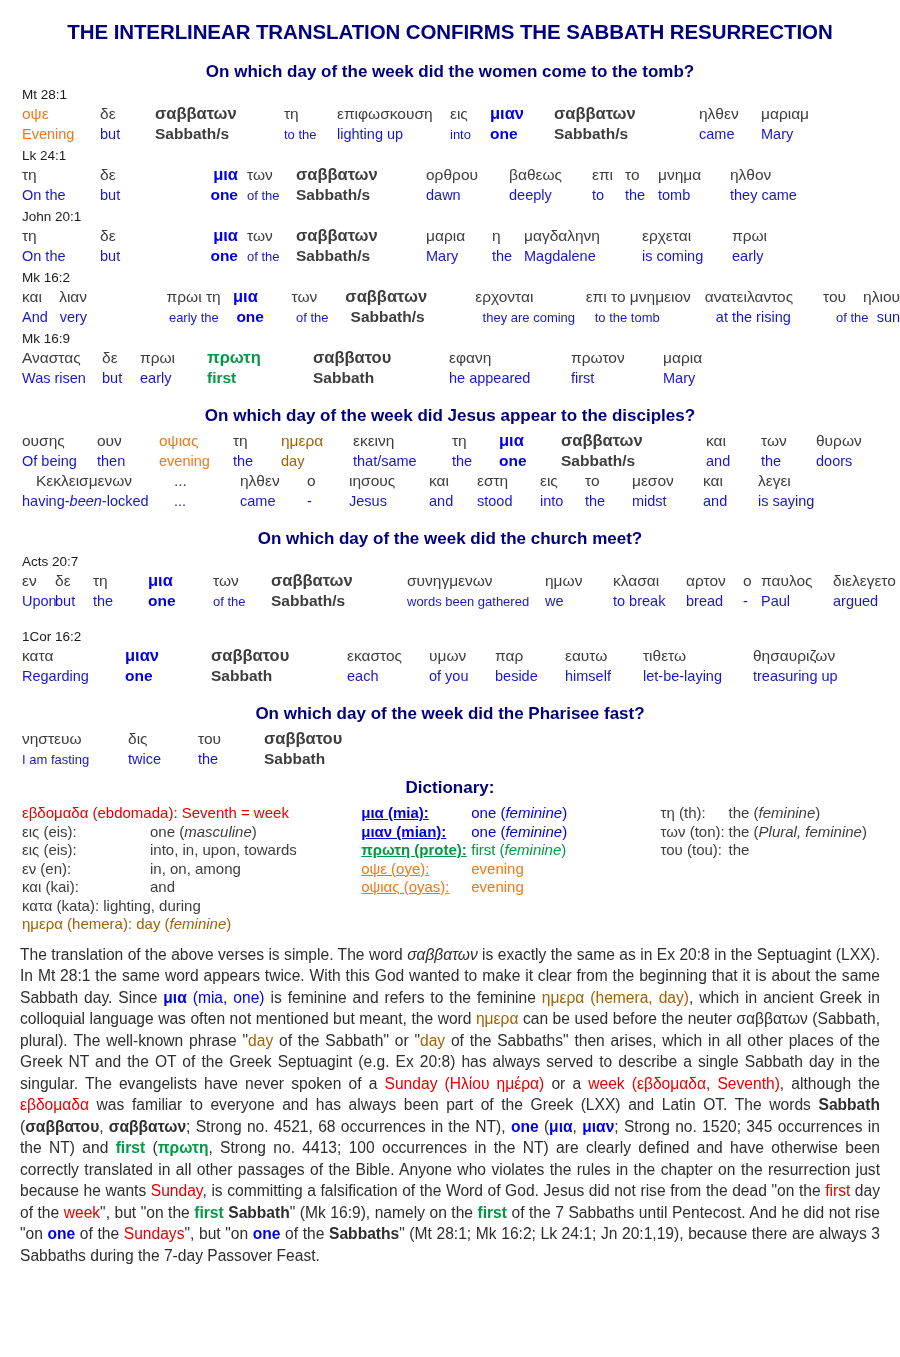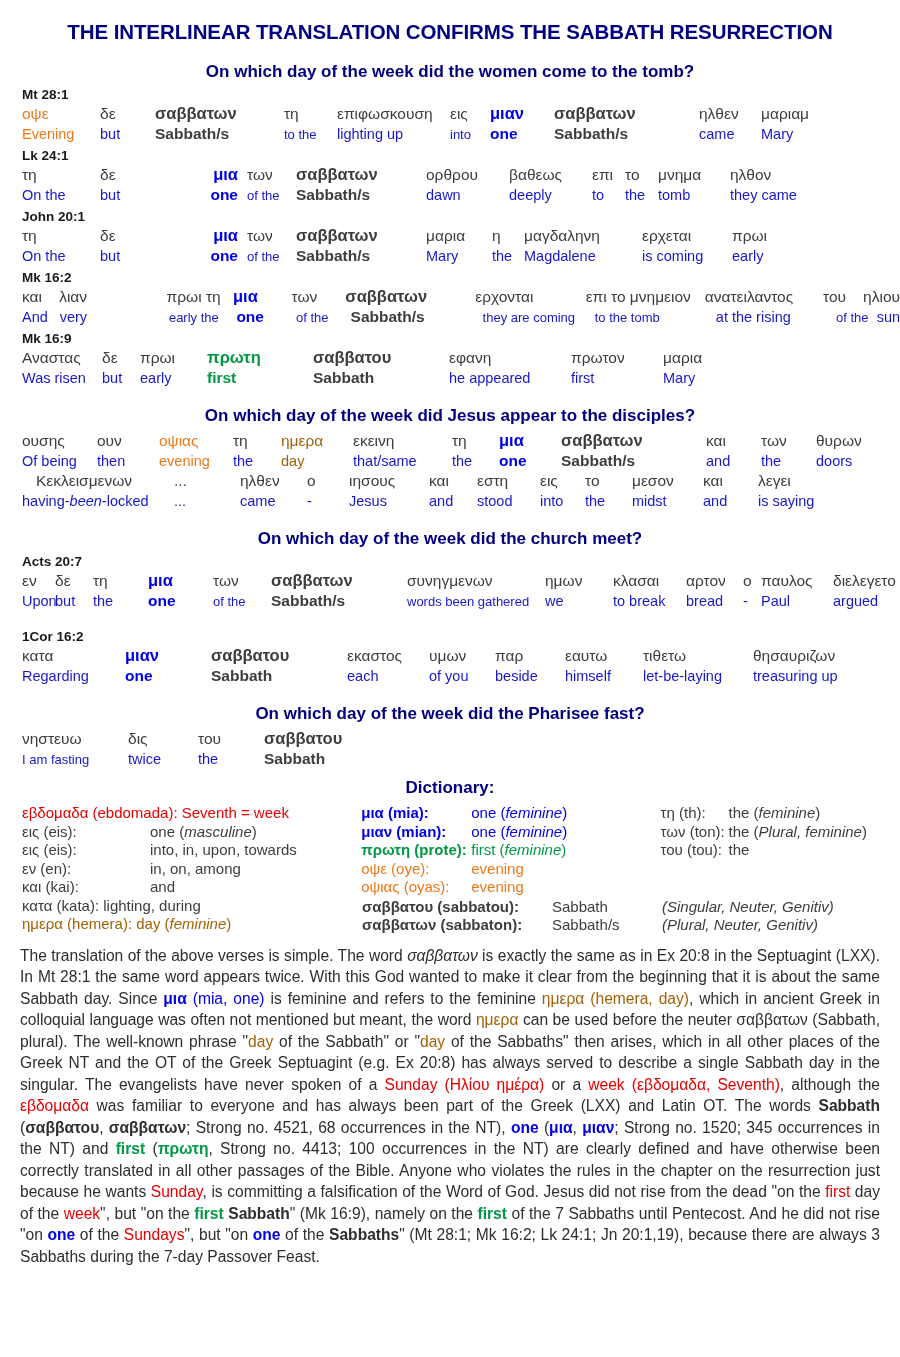--- a/index.html
+++ b/index.html
@@ -45,21 +45,21 @@
     font-weight: bold;
     font-size: 17px;
     margin-top: 8px;
     margin-bottom: 6px;
   }
 
   
   .verse-block { margin-left: 22px; margin-top: 2px; }
   .verse-ref {
     color: #1a1a1a;
-    font-weight: bold;
+    font-weight: normal;
     font-size: 13.5px;
     line-height: 17px;
   }
   .ilrow {
     display: flex;
     align-items: baseline;
     line-height: 20px;
     white-space: nowrap;
   }
   .cell {
@@ -87,21 +87,21 @@
     font-size: 15px;
     line-height: 18.5px;
   }
   .dict-cols { display: flex; }
   .dcol-a { width: 340px; }
   .dcol-b { width: 300px; }
   .dcol-c { width: 240px; }
   .dline { white-space: nowrap; }
   .dterm { display: inline-block; }
   .dterm.w1 { width: 128px; }
-  .dterm.w2 { width: 110px; }
+  .dterm.w2 { width: 110px; text-decoration: underline; }
   .dterm.w3 { width: 68px; }
   .dterm.w4 { width: 190px; }
   .dsense  { display: inline-block; }
   .dsense.s1 { width: 88px; }
   .it { font-style: italic; }
 
   
   .para {
     margin: 10px 20px 0 20px;
     text-align: justify;
@@ -454,25 +454,17 @@
         </div>
         <div class="dline c-dark">
           <span class="dterm w3">των (ton):</span><span><span>the </span>(<i>Plural, feminine</i>)</span>
         </div>
         <div class="dline c-dark">
           <span class="dterm w3">του (tou):</span><span>the</span>
         </div>
       </div>
     </div>
 
-    <div style="position:relative;margin-top:-36px;padding-left:340px">
-      <div class="dline c-dark">
-        <span class="dterm w4"><b>σαββατου (sabbatou):</b></span><span class="dterm" style="width:110px">Sabbath</span><span class="it">(Singular, Neuter, Genitiv)</span>
-      </div>
-      <div class="dline c-dark">
-        <span class="dterm w4"><b>σαββατων (sabbaton):</b></span><span class="dterm" style="width:110px">Sabbath/s</span><span class="it">(Plural, Neuter, Genitiv)</span>
-      </div>
-    </div>
   </div>
 
   <div class="para"><span>The translation of the above verses is simple. The word </span><i>σαββατων</i><span> is exactly the same as in Ex 20:8 in the Septuagint (LXX). In Mt 28:1 the same word appears twice. With this God wanted to make it clear from the beginning that it is about the same Sabbath day. Since </span><b class="c-blue">μια</b><span class="c-blue"> (mia, one)</span><span> is feminine and refers to the feminine </span><span class="c-pink">ημερα (hemera, day)</span><span>, which in ancient Greek in colloquial language was often not mentioned but meant, the word </span><span class="c-pink">ημερα</span><span> can be used before the neuter σαββατων (Sabbath, plural). The well-known phrase "</span><span class="c-pink">day</span><span> of the Sabbath" or "</span><span class="c-pink">day</span><span> of the Sabbaths" then arises, which in all other places of the Greek NT and the OT of the Greek Septuagint (e.g. Ex 20:8) has always served to describe a single Sabbath day in the singular. The evangelists have never spoken of a </span><span class="c-red">Sunday (Ηλίου ημέρα)</span><span> or a </span><span class="c-red">week</span><span> </span><span class="c-red">(εβδομαδα, Seventh)</span><span>, although the </span><span class="c-red">εβδομαδα</span><span> was familiar to everyone and has always been part of the Greek (LXX) and Latin OT. The words </span><b>Sabbath</b><span> (</span><b>σαββατου</b><span>, </span><b>σαββατων</b><span>; Strong no. 4521, 68 occurrences in the NT), </span><b class="c-blue">one</b><span> (</span><b class="c-blue">μια</b><span>, </span><b class="c-blue">μιαν</b><span>; Strong no. 1520; 345 occurrences in the NT) and </span><b class="c-green">first</b><span> (</span><b class="c-green">πρωτη</b><span>, Strong no. 4413; 100 occurrences in the NT) are clearly defined and have otherwise been correctly translated in all other passages of the Bible. Anyone who violates the rules in the chapter on the resurrection just because he wants </span><span class="c-red">Sunday</span><span>, is committing a falsification of the Word of God. Jesus did not rise from the dead "on the </span><span class="c-red">first</span><span> day of the </span><span class="c-red">week</span><span>", but "on the </span><b class="c-green">first</b><span> </span><b>Sabbath</b><span>" (Mk 16:9), namely on the </span><b class="c-green">first</b><span> of the 7 Sabbaths until Pentecost. And he did not rise "on </span><b class="c-blue">one</b><span> of the </span><span class="c-red">Sundays</span><span>", but "on </span><b class="c-blue">one</b><span> of the </span><b>Sabbaths</b><span>" (Mt 28:1; Mk 16:2; Lk 24:1; Jn 20:1,19), because there are always 3 Sabbaths during the 7-day Passover Feast.</span></div>
 
 </div>
 
 </body></html>

